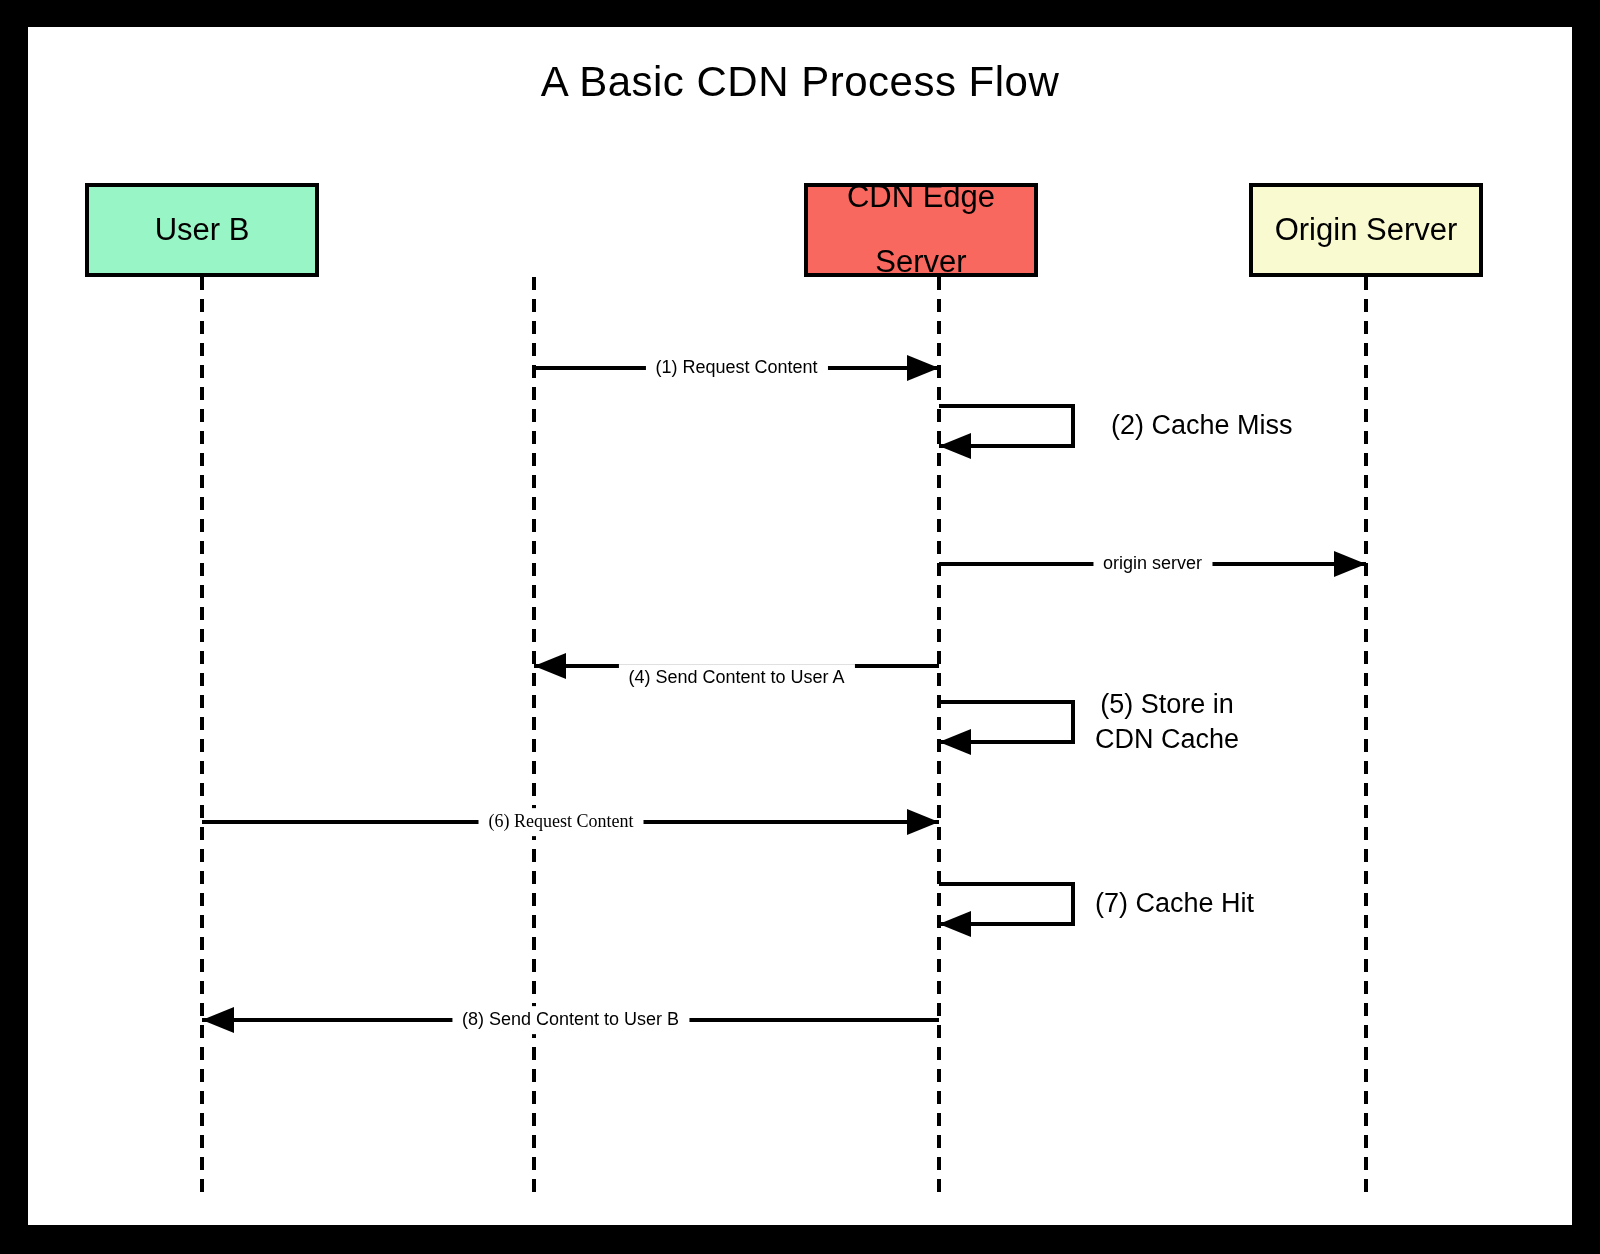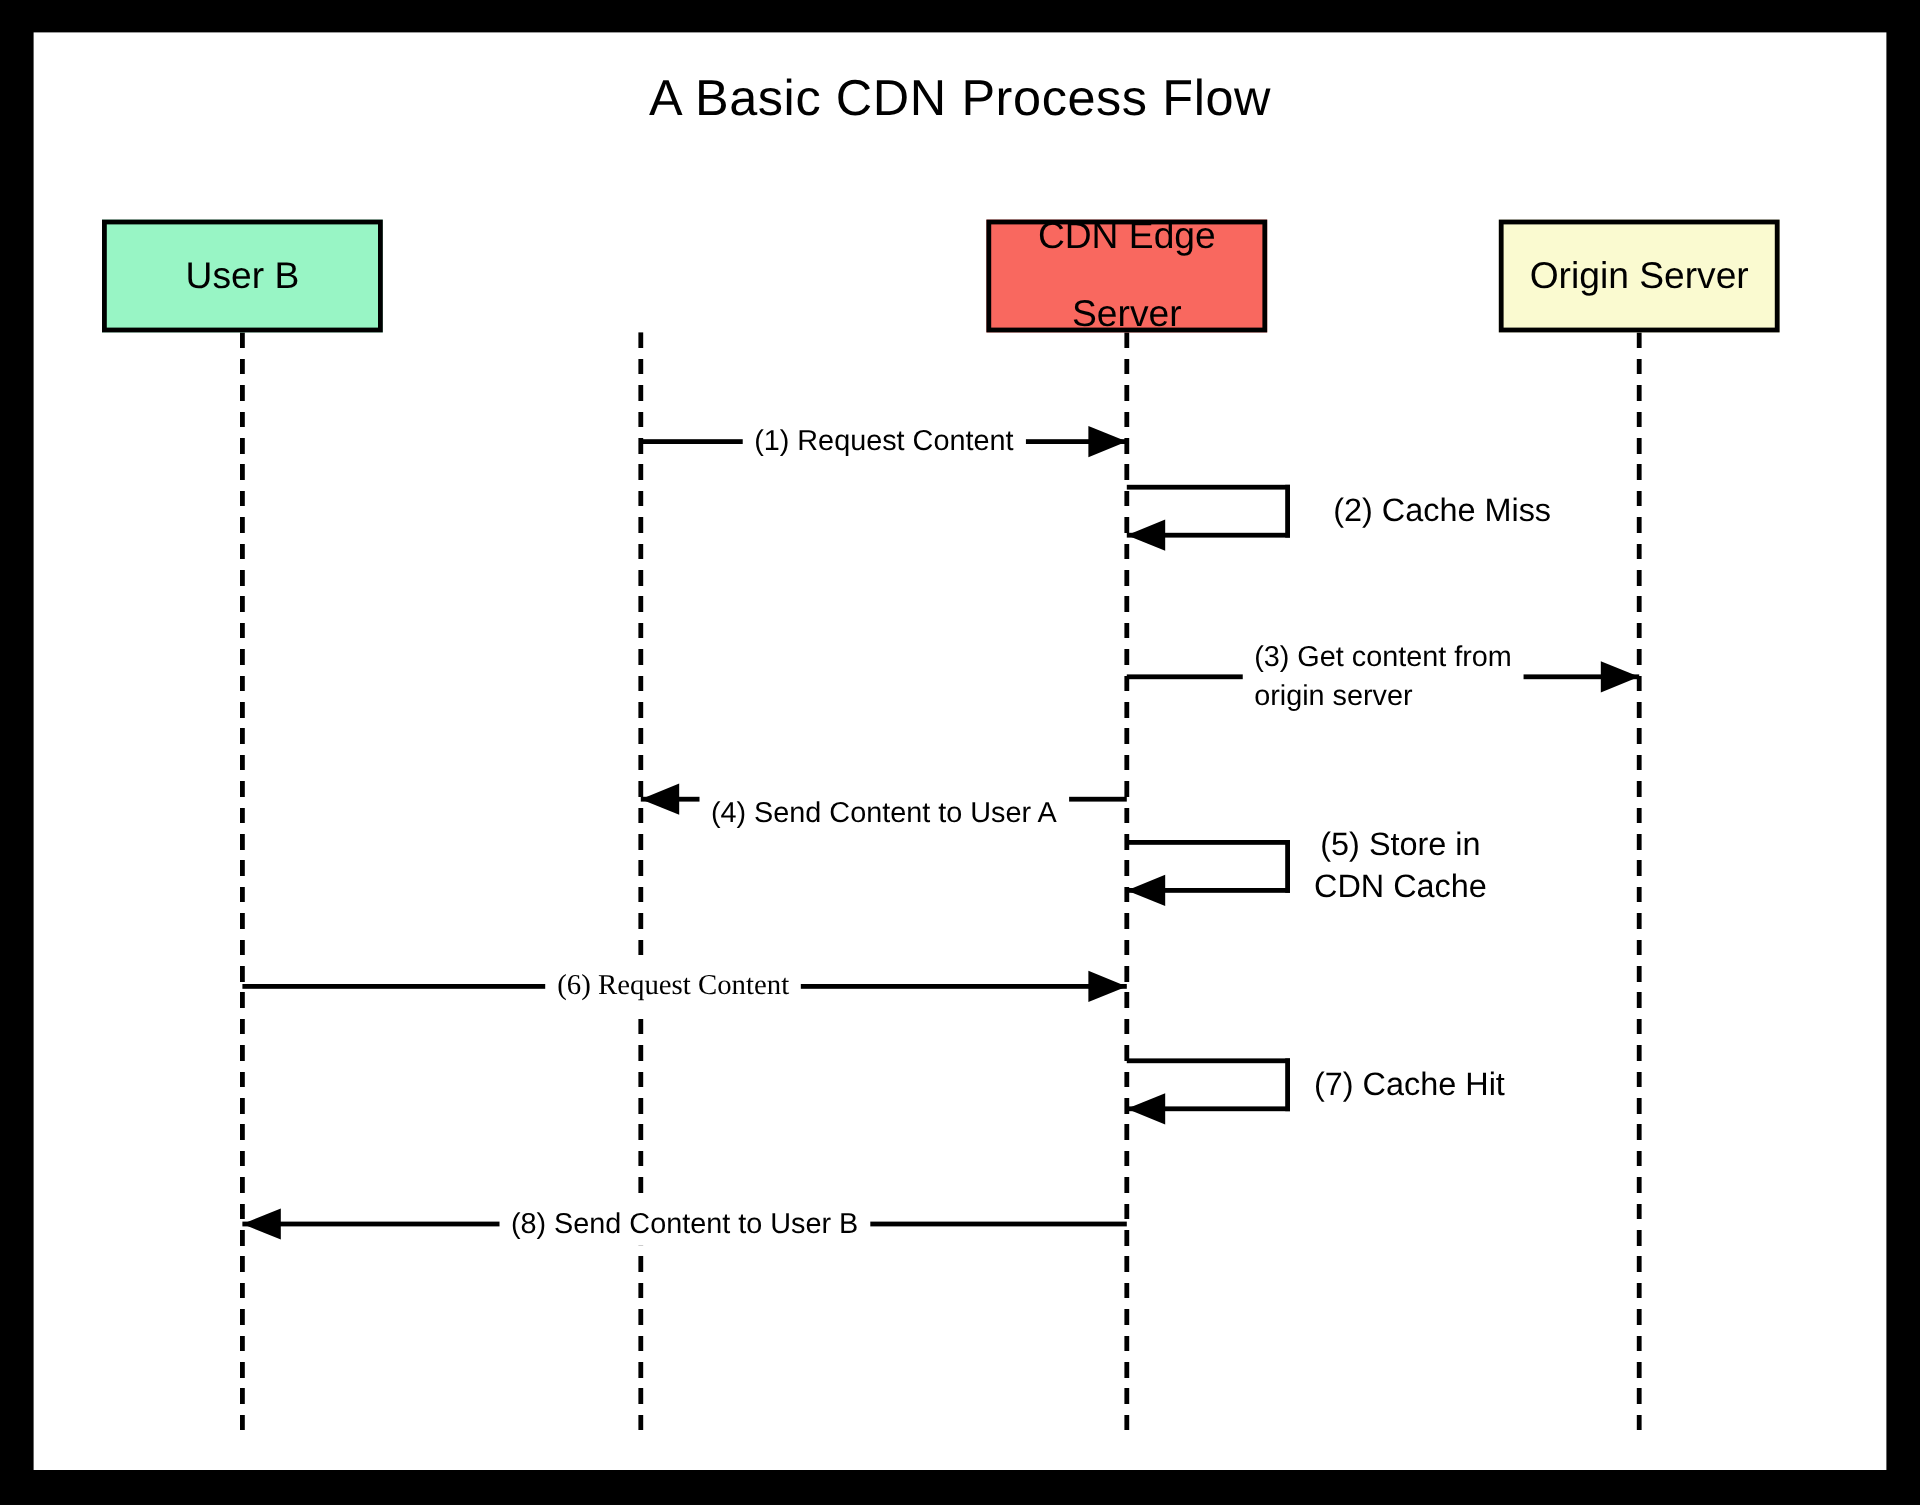--- a/index.html
+++ b/index.html
@@ -16,21 +16,21 @@
               background-image:repeating-linear-gradient(to bottom,#000 0 13px,transparent 13px 22px); }
   .msg-line  { position:absolute; height:4px; background:#000; }
   .msg-vline { position:absolute; width:4px; background:#000; }
   .arrow-right { position:absolute; width:0; height:0;
                  border-top:13px solid transparent; border-bottom:13px solid transparent;
                  border-left:32px solid #000; }
   .arrow-left  { position:absolute; width:0; height:0;
                  border-top:13px solid transparent; border-bottom:13px solid transparent;
                  border-right:32px solid #000; }
   .msg-label { position:absolute; transform:translate(-50%,-50%); background:#fff;
-               padding:2px 10px; font-size:24px; line-height:1.32; 
+               padding:2px 10px; font-size:18px; line-height:1.32; text-align:center;
                white-space:nowrap; }
   .self-label { position:absolute; transform:translateY(-50%); font-size:27px; line-height:1.3;
                 text-align:center; white-space:nowrap; }
 </style>
 </head>
 <body>
 
 <div class="frame">
   <div class="canvas"></div>
   <div class="layer">
@@ -39,21 +39,21 @@
   <div class="layer" id="layer-lifelines">
       <div class="lifeline" style="left: 200px; top: 277px; height: 923px;"></div>
       <div class="lifeline" style="left: 532px; top: 277px; height: 923px;"></div>
       <div class="lifeline" style="left: 937px; top: 277px; height: 923px;"></div>
       <div class="lifeline" style="left: 1364px; top: 277px; height: 923px;"></div>
     </div>
   <div class="layer" id="layer-actors">
       <div class="actor-box" style="left: 85px; top: 183px; background: rgb(152, 245, 197);">
         <div>User B</div>
       </div>
-      <div class="actor-box" style="left: 822px; top: 183px; background: rgb(249, 104, 95); gap: 28px;">
+      <div class="actor-box" style="left: 804px; top: 183px; background: rgb(249, 104, 95); gap: 28px;">
         <div>CDN Edge</div>
         <div>Server</div>
       </div>
       <div class="actor-box" style="left: 1249px; top: 183px; background: rgb(250, 250, 208);">
         <div>Origin Server</div>
       </div>
     </div>
   <div class="layer" id="layer-messages">
       <div class="msg">
         <div class="msg-line" style="left: 534px; top: 366px; width: 405px;"></div>
@@ -68,21 +68,20 @@
         <div class="msg-line" style="left: 939px; top: 444px; width: 136px;"></div>
         <div class="arrow-left" style="left: 939px; top: 433px;"></div>
         <div class="self-label" style="left: 1095px; top: 426px; margin-left: 16px;">
           <div>(2) Cache Miss</div>
         </div>
       </div>
       <div class="msg">
         <div class="msg-line" style="left: 939px; top: 562px; width: 427px;"></div>
         <div class="arrow-right" style="left: 1334px; top: 551px;"></div>
         <div class="msg-label" style="left: 1152.5px; top: 564px;">
-          <div>(3) Get content from</div>
           <div>origin server</div>
         </div>
       </div>
       <div class="msg">
         <div class="msg-line" style="left: 534px; top: 664px; width: 405px;"></div>
         <div class="arrow-left" style="left: 534px; top: 653px;"></div>
         <div class="msg-label" style="left: 736.5px; top: 666px; margin-top: 12px;">
           <div>(4) Send Content to User A</div>
         </div>
       </div>

